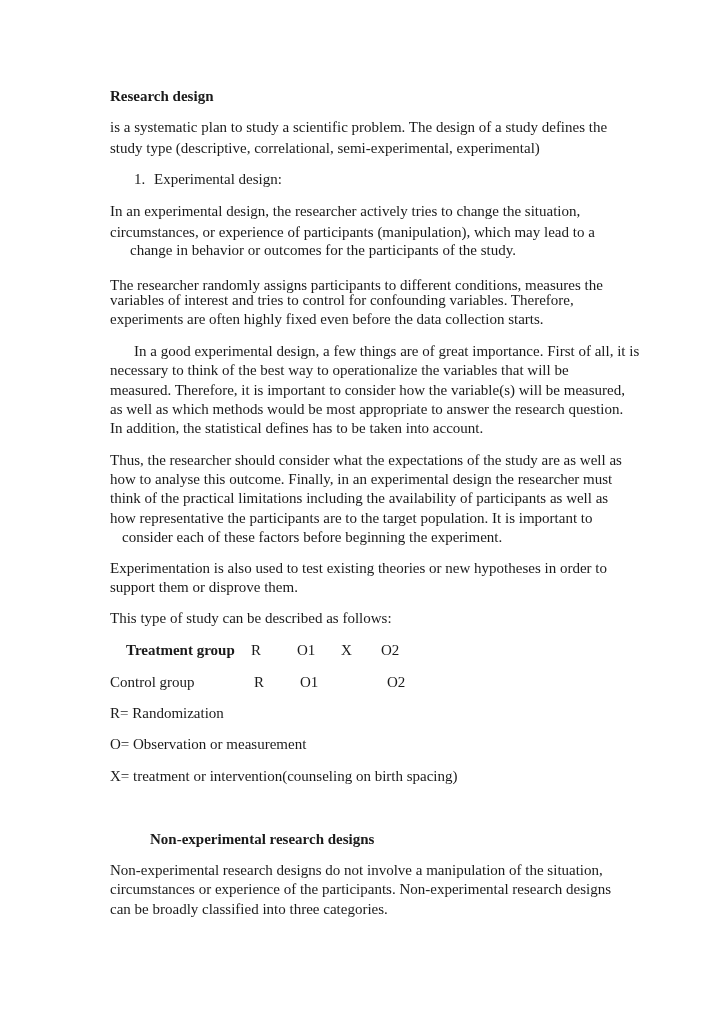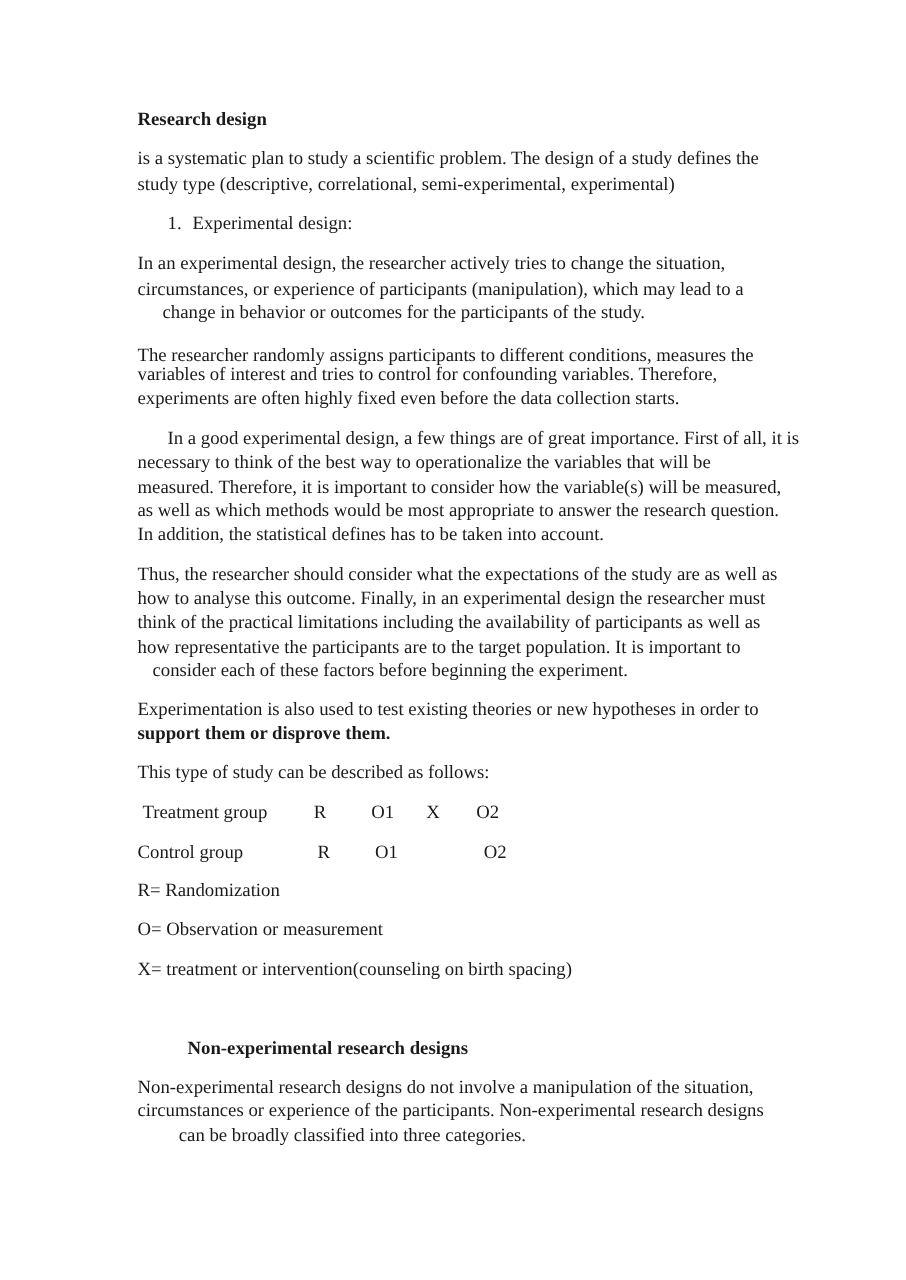--- a/index.html
+++ b/index.html
@@ -36,26 +36,26 @@
   <div class="abs" style="top:399px;">as well as which methods would be most appropriate to answer the research question.</div>
   <div class="abs" style="top:418px;">In addition, the statistical defines has to be taken into account.</div>
 
   <div class="abs" style="top:450px;">Thus, the researcher should consider what the expectations of the study are as well as</div>
   <div class="abs" style="top:469px;">how to analyse this outcome. Finally, in an experimental design the researcher must</div>
   <div class="abs" style="top:488px;">think of the practical limitations including the availability of participants as well as</div>
   <div class="abs" style="top:508px;">how representative the participants are to the target population. It is important to</div>
   <div class="abs" style="top:527px;margin-left:12px;">consider each of these factors before beginning the experiment.</div>
 
   <div class="abs" style="top:558px;">Experimentation is also used to test existing theories or new hypotheses in order to</div>
-  <div class="abs" style="top:577px;font-weight:bold;">support them or disprove them.</div>
+  <div class="abs" style="top:577px;">support them or disprove them.</div>
 
   <div class="abs" style="top:608px;">This type of study can be described as follows:</div>
 
   <div class="design-row" style="top:640px;">
-    <span style="left:4px;">Treatment group</span>
+    <span style="left:16px;font-weight:bold;">Treatment group</span>
     <span style="left:141px;">R</span>
     <span style="left:187px;">O1</span>
     <span style="left:231px;">X</span>
     <span style="left:271px;">O2</span>
   </div>
 
   <div class="design-row" style="top:672px;">
     <span style="left:0px;">Control group</span>
     <span style="left:144px;">R</span>
     <span style="left:190px;">O1</span>
@@ -63,14 +63,14 @@
   </div>
 
   <div class="abs" style="top:703px;">R= Randomization</div>
   <div class="abs" style="top:734px;">O= Observation or measurement</div>
   <div class="abs" style="top:766px;">X= treatment or intervention(counseling on birth spacing)</div>
 
   <div class="abs bold" style="top:829px;margin-left:40px;">Non-experimental research designs</div>
 
   <div class="abs" style="top:860px;">Non-experimental research designs do not involve a manipulation of the situation,</div>
   <div class="abs" style="top:879px;">circumstances or experience of the participants. Non-experimental research designs</div>
-  <div class="abs" style="top:899px;margin-left:33px;">can be broadly classified into three categories.</div>
+  <div class="abs" style="top:899px;">can be broadly classified into three categories.</div>
 </div>
 
 </body></html>

